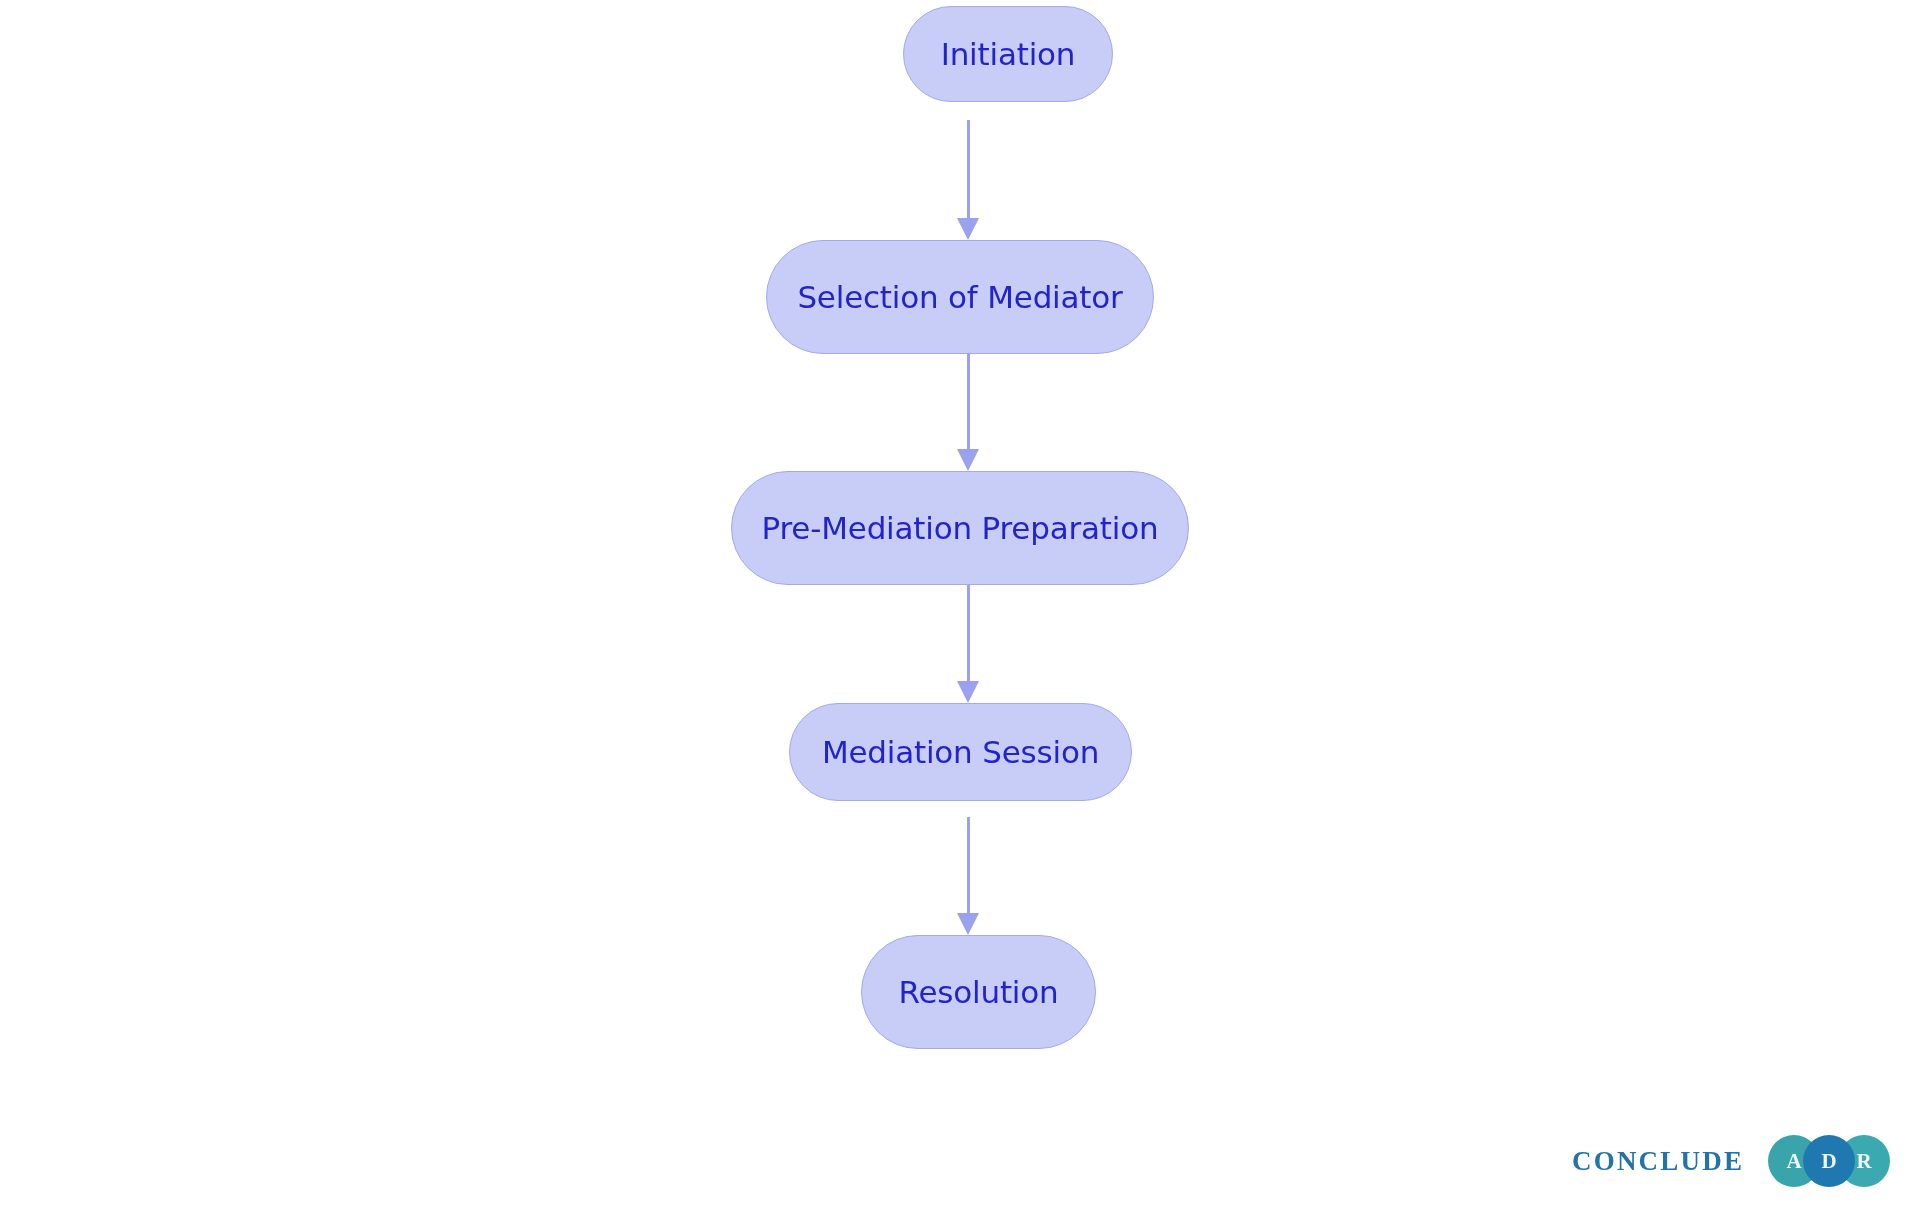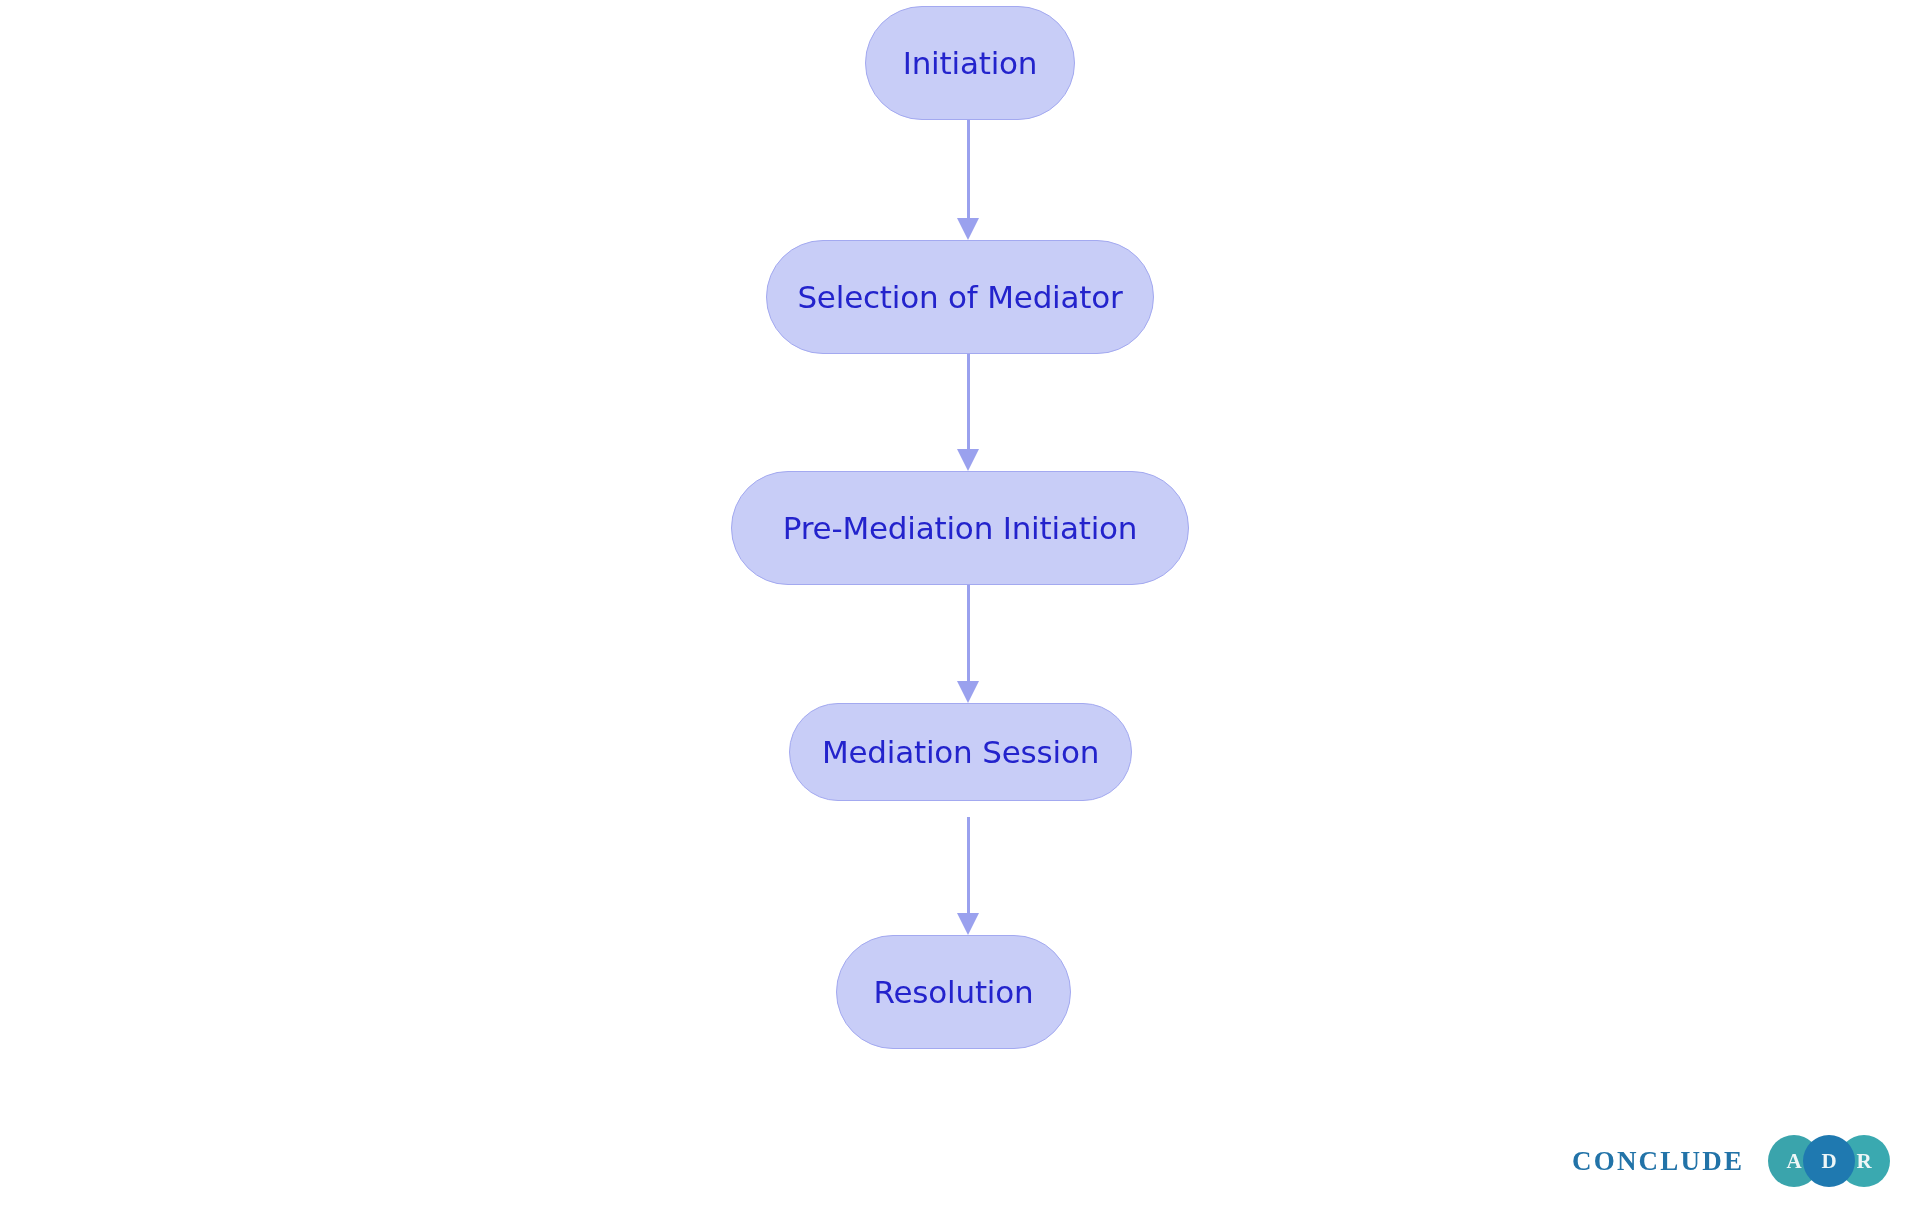--- a/index.html
+++ b/index.html
@@ -48,25 +48,25 @@
     white-space: nowrap;
     user-select: none;
   }
 
   .node-label {
     display: block;
     line-height: 1;
   }
 
   
-  #node-0 { left: 865px; top: 6px;    width: 210px; height: 114px; font-size: 31px; }
+  #node-0 { left: 903px; top: 6px;    width: 210px; height: 96px; font-size: 31px; }
   #node-1 { left: 766px; top: 240px;  width: 388px; height: 114px; font-size: 31px; }
   #node-2 { left: 731px; top: 471px;  width: 458px; height: 114px; font-size: 31px; }
   #node-3 { left: 789px; top: 703px;  width: 343px; height: 98px; font-size: 31px; }
-  #node-4 { left: 836px; top: 935px;  width: 235px; height: 114px; font-size: 31px; }
+  #node-4 { left: 861px; top: 935px;  width: 235px; height: 114px; font-size: 31px; }
 
   
   .connector {
     position: absolute;
     left: 955px;
     width: 26px;
   }
   .connector .stem {
     position: absolute;
     left: 11.5px;
@@ -153,21 +153,21 @@
 
     <div class="node" id="node-0">
       <span class="node-label">Initiation</span>
     </div>
 
     <div class="node" id="node-1">
       <span class="node-label">Selection of Mediator</span>
     </div>
 
     <div class="node" id="node-2">
-      <span class="node-label">Pre-Mediation Initiation</span>
+      <span class="node-label">Pre-Mediation Preparation</span>
     </div>
 
     <div class="node" id="node-3">
       <span class="node-label">Mediation Session</span>
     </div>
 
     <div class="node" id="node-4">
       <span class="node-label">Resolution</span>
     </div>
 

